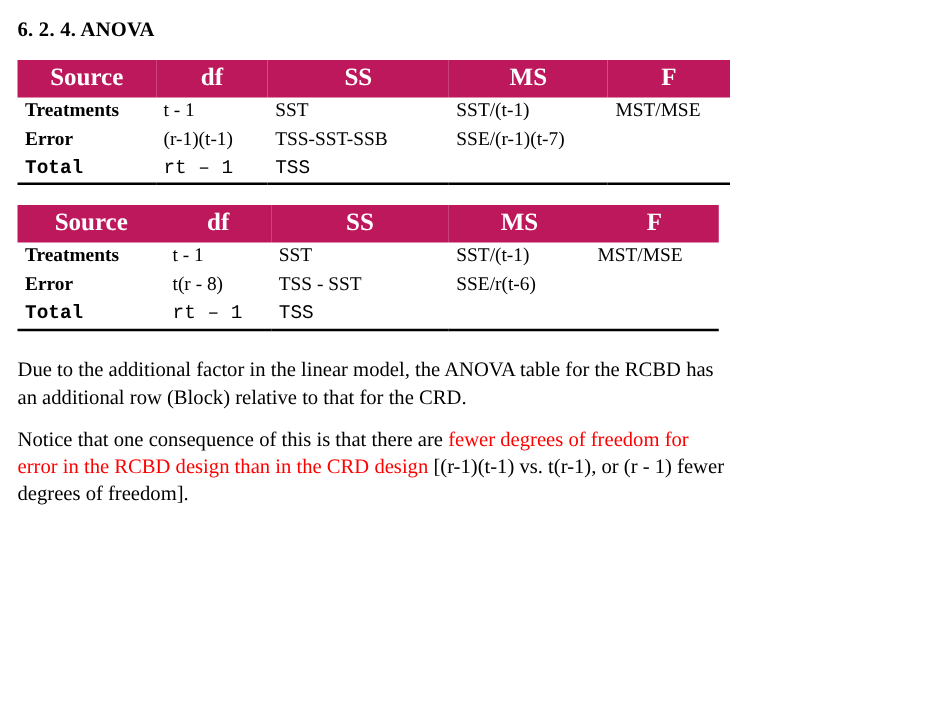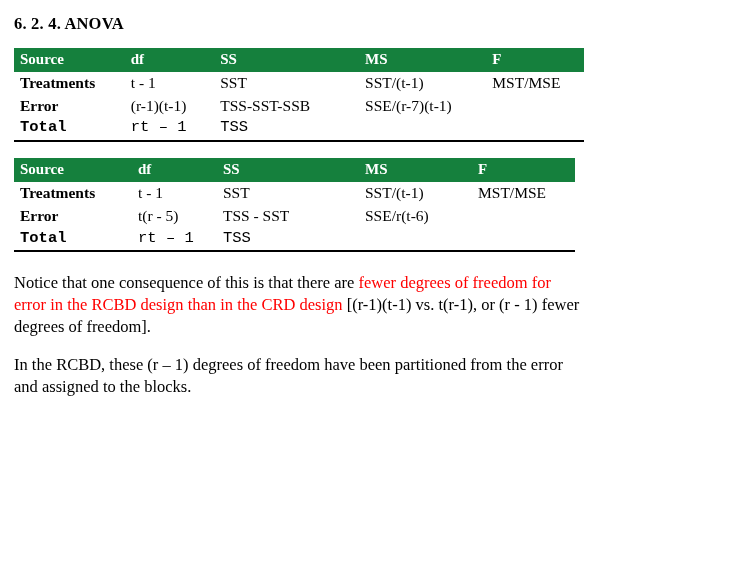--- a/index.html
+++ b/index.html
@@ -33,26 +33,26 @@
     line-height: 1.32;
     margin: 0 0 12px 0;
   }
   .para b { font-weight: bold; }
   .anova-table {
     border-collapse: collapse;
     margin: 0 0 16px 0;
     font-size: 15.5px;
   }
   .anova-table thead th {
-    background: #15803d;
+    background: #be185d;
     color: #ffffff;
     font-weight: bold;
-    text-align: left;
+    text-align: center;
     padding: 2px 6px 3px 6px;
-    font-size: 15px;
+    font-size: 20px;
     line-height: 1.25;
   }
   .anova-table tbody td {
     padding: 1px 6px 2px 6px;
     line-height: 1.28;
     vertical-align: top;
     white-space: nowrap;
   }
   .anova-table tbody td.lbl {
     font-weight: bold;
@@ -106,21 +106,21 @@
         <td class="lbl">Treatments</td>
         <td>t - 1</td>
         <td>SST</td>
         <td>SST/(t-1)</td>
         <td>MST/MSE</td>
       </tr>
       <tr>
         <td class="lbl">Error</td>
         <td>(r-1)(t-1)</td>
         <td>TSS-SST-SSB</td>
-        <td>SSE/(r-7)(t-1)</td>
+        <td>SSE/(r-1)(t-7)</td>
         <td></td>
       </tr>
       <tr class="last">
         <td class="lbl">Total</td>
         <td>rt – 1</td>
         <td>TSS</td>
         <td></td>
         <td></td>
       </tr>
     </tbody>
@@ -147,37 +147,37 @@
     <tbody>
       <tr>
         <td class="lbl">Treatments</td>
         <td>t - 1</td>
         <td>SST</td>
         <td>SST/(t-1)</td>
         <td>MST/MSE</td>
       </tr>
       <tr>
         <td class="lbl">Error</td>
-        <td>t(r - 5)</td>
+        <td>t(r - 8)</td>
         <td>TSS - SST</td>
         <td>SSE/r(t-6)</td>
         <td></td>
       </tr>
       <tr class="last">
         <td class="lbl">Total</td>
         <td>rt – 1</td>
         <td>TSS</td>
         <td></td>
         <td></td>
       </tr>
     </tbody>
   </table>
 
   <div class="spacer-sm"></div>
 
+  <p class="para">Due to the additional factor in the linear model, the ANOVA table for the RCBD has an additional row (Block) relative to that for the CRD.</p>
 
   <p class="para"><span>Notice that one consequence of this is that there are </span><span class="hl-red">fewer degrees of freedom for error in the RCBD design than in the CRD design</span><span> [(r-1)(t-1) vs. t(r-1), or (r - 1) fewer degrees of freedom].</span></p>
 
   <div class="spacer-sm"></div>
 
-  <p class="para">In the RCBD, these (r – 1) degrees of freedom have been partitioned from the error and assigned to the blocks.</p>
 
 </div>
 
 </body></html>

